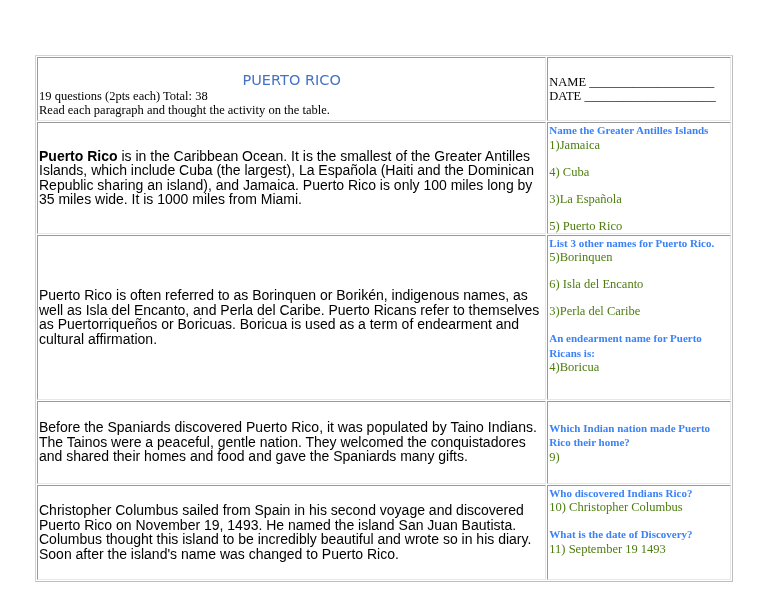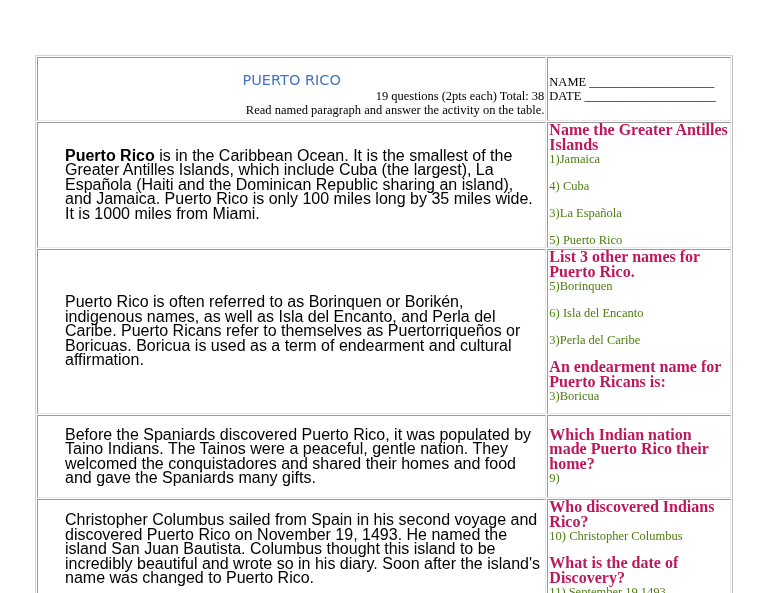--- a/index.html
+++ b/index.html
@@ -17,48 +17,48 @@
     padding: 0 1px; vertical-align: middle;
   }
   td.left { width: 508px; }
   td.right { width: 180px; vertical-align: top; }
   .title {
     font-family: "DejaVu Sans", sans-serif; font-size: 14.5px; color: #4472c4;
     text-align: center; margin-top: 10px; line-height: 17px;
   }
   .hdr-line {
     font-family: "Liberation Serif", serif; font-size: 12.5px; color: #000;
-    text-align: right; line-height: 14px;
+    text-align: left; line-height: 14px;
   }
   .para {
-    font-family: "Liberation Sans", sans-serif; font-size: 16px; color: #000;
-    line-height: 14.5px; margin: 0; padding-left: 26px;
+    font-family: "Liberation Sans", sans-serif; font-size: 14px; color: #000;
+    line-height: 14.5px; margin: 0;
   }
   .para b { font-weight: bold; }
   .rt {
     font-family: "Liberation Serif", serif; font-size: 12.5px; color: #000;
     line-height: 14px;
   }
   .q {
-    font-family: "Liberation Serif", serif; font-size: 16px; color: #be185d;
+    font-family: "Liberation Serif", serif; font-size: 11px; color: #3b82f6;
     font-weight: bold; line-height: 14.5px;
   }
   .ans { font-family: "Liberation Serif", serif; font-size: 12.5px; color: #4d7c0f; line-height: 14px; }
   .gap { height: 13px; }
 </style>
 </head>
 <body>
 
 <table class="sheet">
   <tbody>
       <tr style="height:64px">
     <td class="left">
       <div class="title">PUERTO RICO</div>
       <div class="hdr-line">19 questions (2pts each) Total: 38</div>
-      <div class="hdr-line">Read named paragraph and answer the activity on the table.</div>
+      <div class="hdr-line">Read each paragraph and thought the activity on the table.</div>
     </td>
     <td class="right" style="vertical-align:middle">
       <div class="rt">NAME ____________________</div>
       <div class="rt">DATE _____________________</div>
     </td>
   </tr>
 
   <tr style="height:103px">
     <td class="left">
       <p class="para"><b>Puerto Rico</b><span> is in the Caribbean Ocean. It is the smallest of the Greater Antilles Islands, which include Cuba (the largest), La Española (Haiti and the Dominican Republic sharing an island), and Jamaica. Puerto Rico is only 100 miles long by 35 miles wide. It is 1000 miles from Miami.</span></p>
@@ -81,21 +81,21 @@
     </td>
     <td class="right">
       <div class="q">List 3 other names for Puerto Rico.</div>
       <div class="ans">5)Borinquen</div>
       <div class="gap"></div>
       <div class="ans">6) Isla del Encanto</div>
       <div class="gap"></div>
       <div class="ans">3)Perla del Caribe</div>
       <div class="gap"></div>
       <div class="q">An endearment name for Puerto Ricans is:</div>
-      <div class="ans">3)Boricua</div>
+      <div class="ans">4)Boricua</div>
     </td>
   </tr>
 
   <tr style="height:83px">
     <td class="left">
       <p class="para">Before the Spaniards discovered Puerto Rico, it was populated by Taino Indians. The Tainos were a peaceful, gentle nation. They welcomed the conquistadores and shared their homes and food and gave the Spaniards many gifts.</p>
     </td>
     <td class="right" style="vertical-align:middle">
       <div class="q">Which Indian nation made Puerto Rico their home?</div>
       <div class="ans">9)</div>

